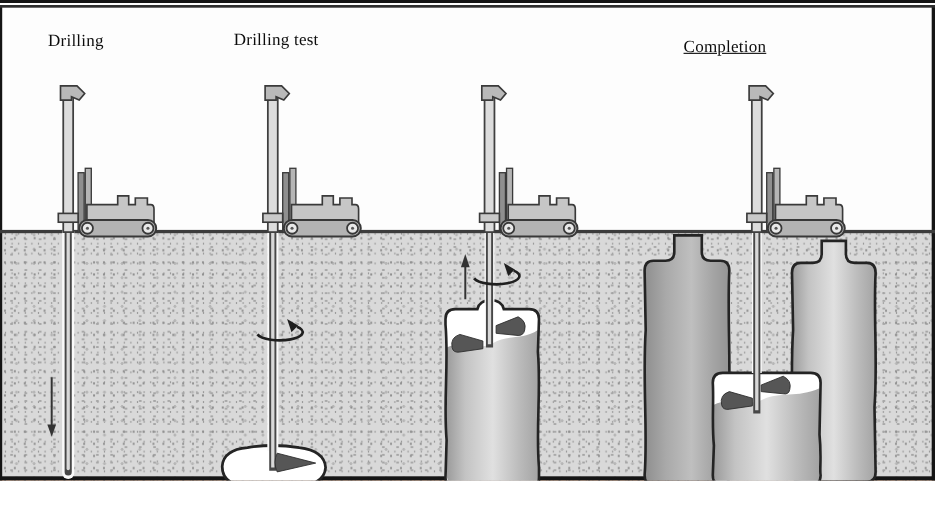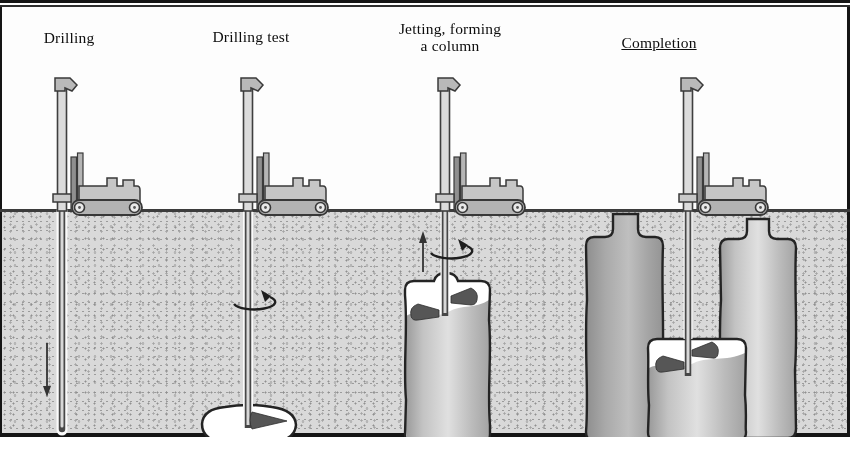--- a/index.html
+++ b/index.html
@@ -151,19 +151,17 @@
       <line x1="688" y1="211" x2="688" y2="376" stroke="#474747" stroke-width="6.5"></line>
       <line x1="688" y1="211" x2="688" y2="373" stroke="#d8d8d8" stroke-width="3"></line>
       <path d="M692,350 L712,342 Q720,346 718,354 Q717,359 712,358 L692,356 Z" fill="#565656" stroke="#2e2e2e" stroke-width="0.8"></path>
       <path d="M684,362 L663,356 Q654,359 656,368 Q657,373 663,372 L684,369 Z" fill="#565656" stroke="#2e2e2e" stroke-width="0.8"></path>
       <use href="#rig" transform="translate(688,0)"></use>
     </g>
   </svg>
 
   <div class="stage-label" style="left:69px; top:29px;">Drilling</div>
   <div class="stage-label" style="left:251px; top:28px;">Drilling test</div>
-  <div class="stage-label" style="left:450px; top:20px;">Jetting, forming
-a column</div>
   <div class="stage-label" style="left:659px; top:34px;text-decoration:underline;">Completion</div>
 
   <div class="topline"></div>
   <div class="frame"></div>
 </div>
 
 </body></html>

